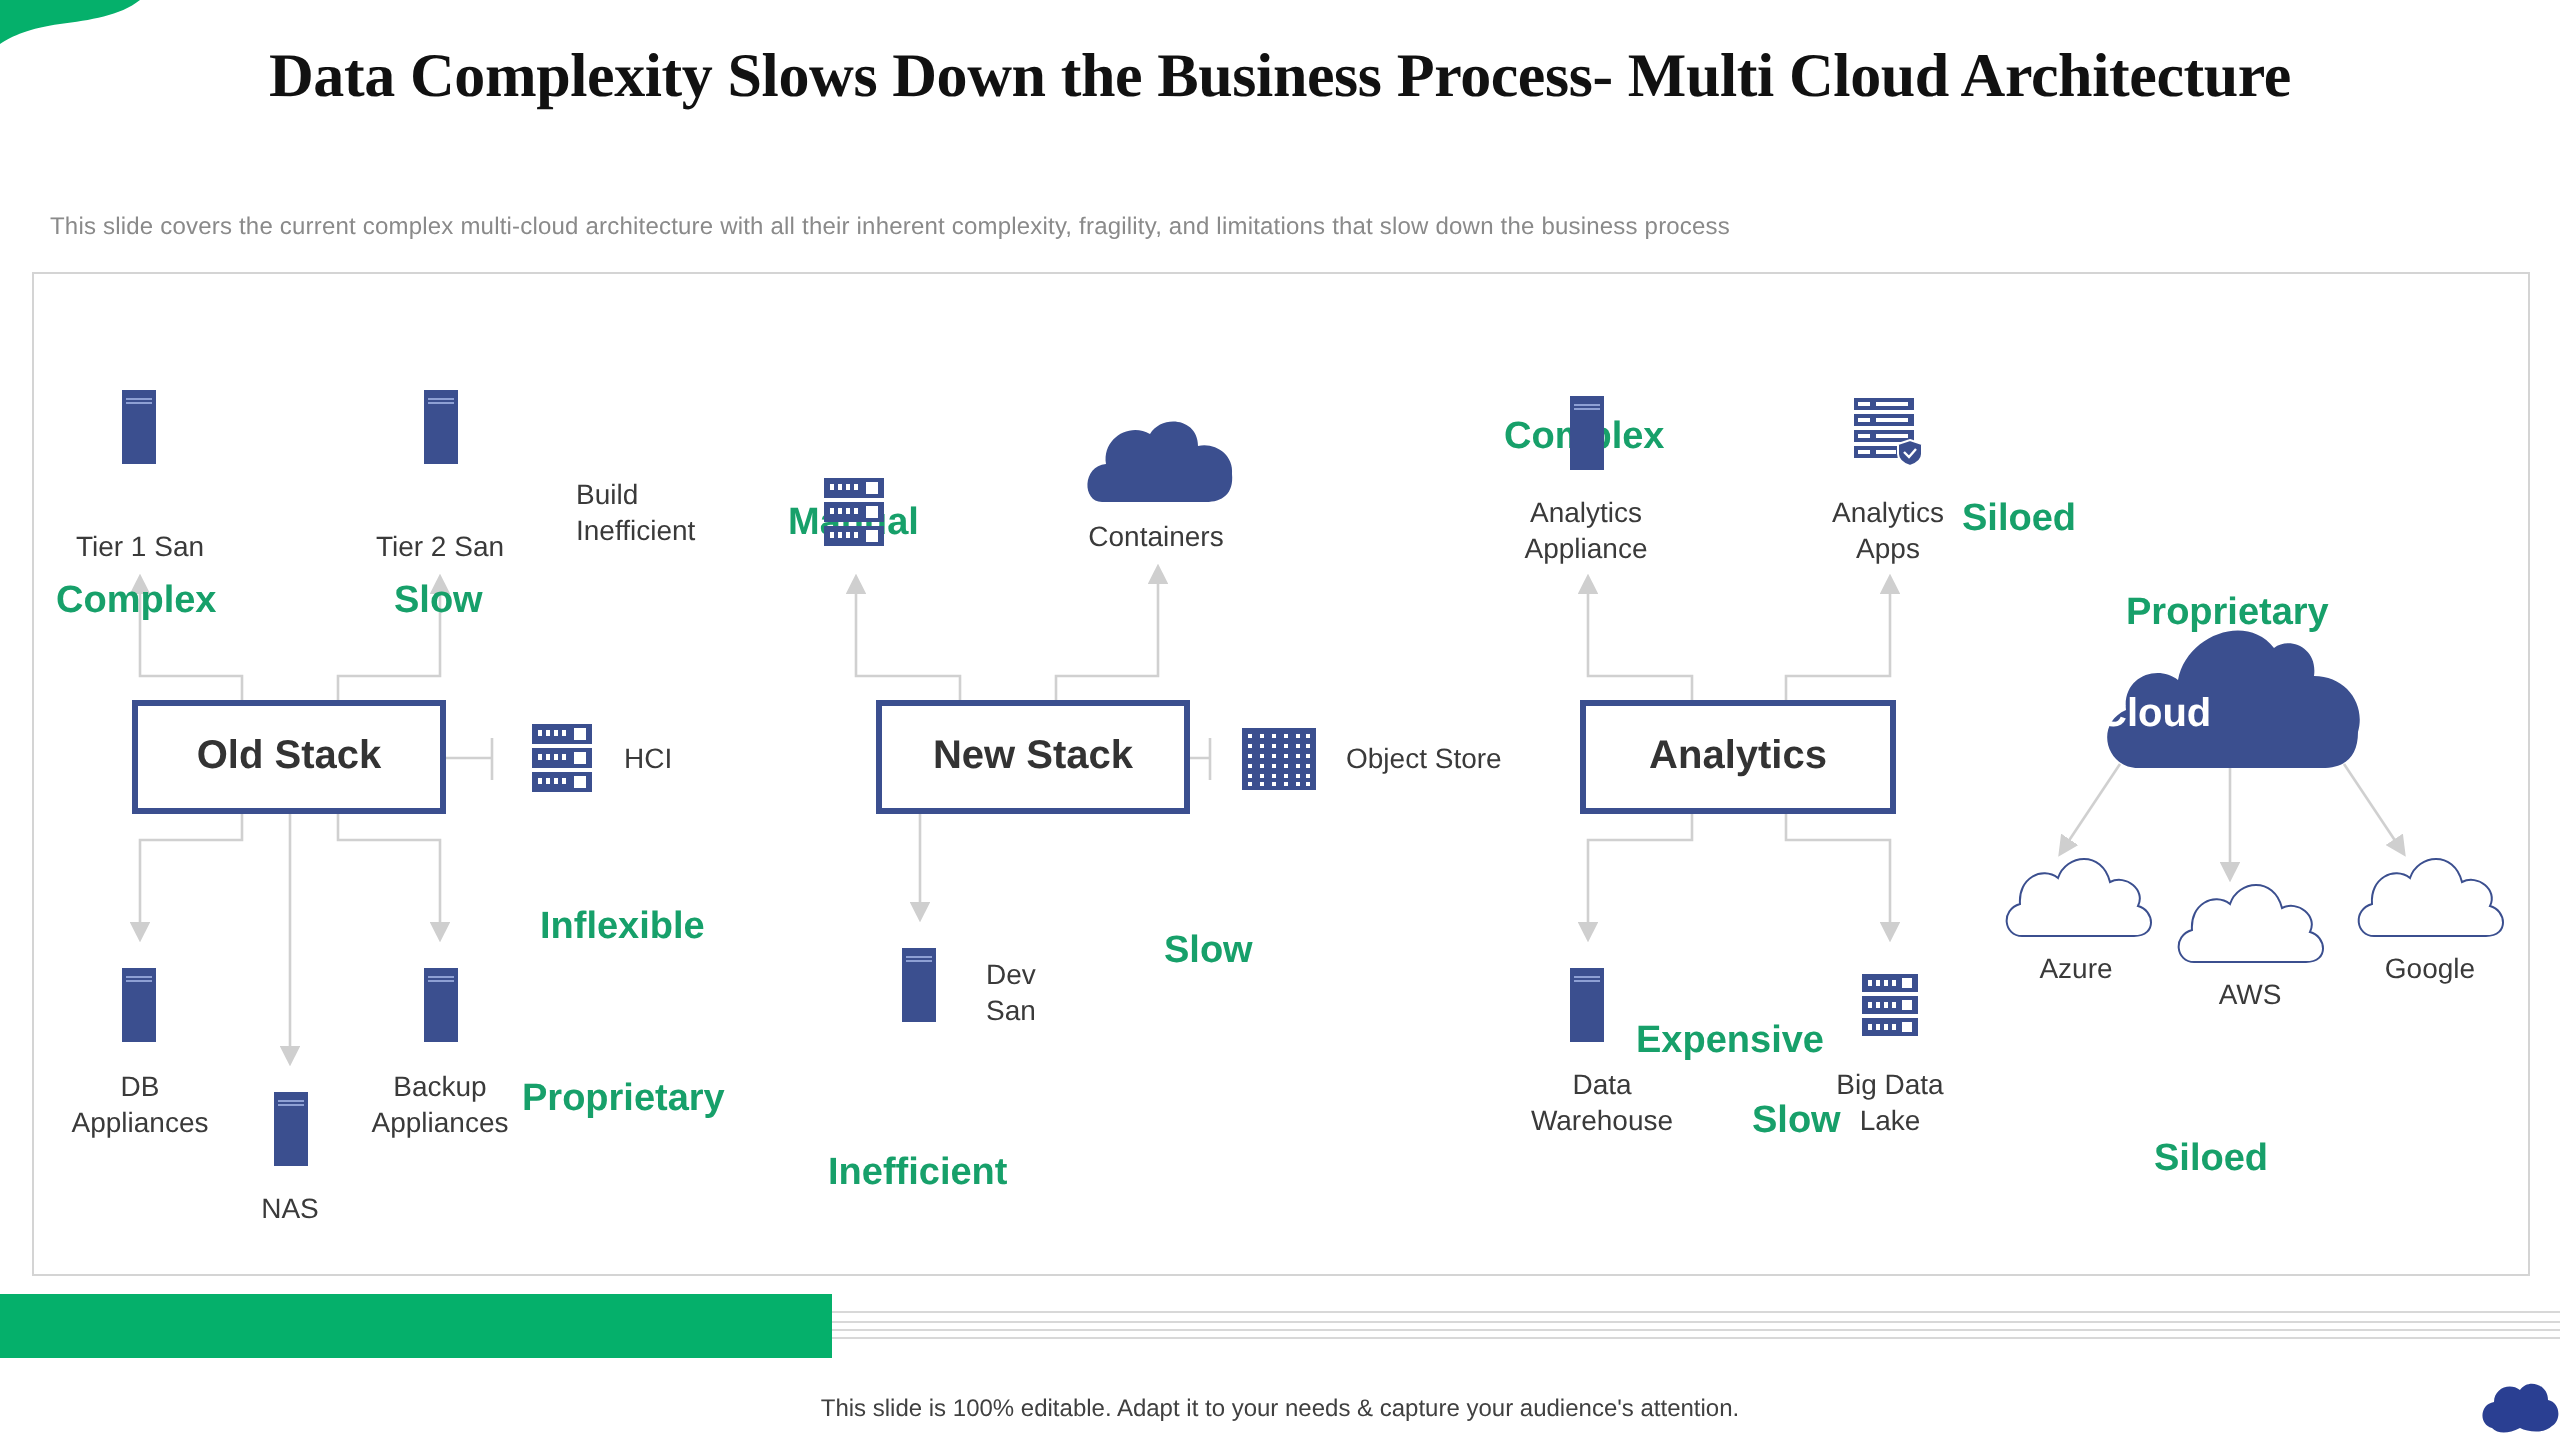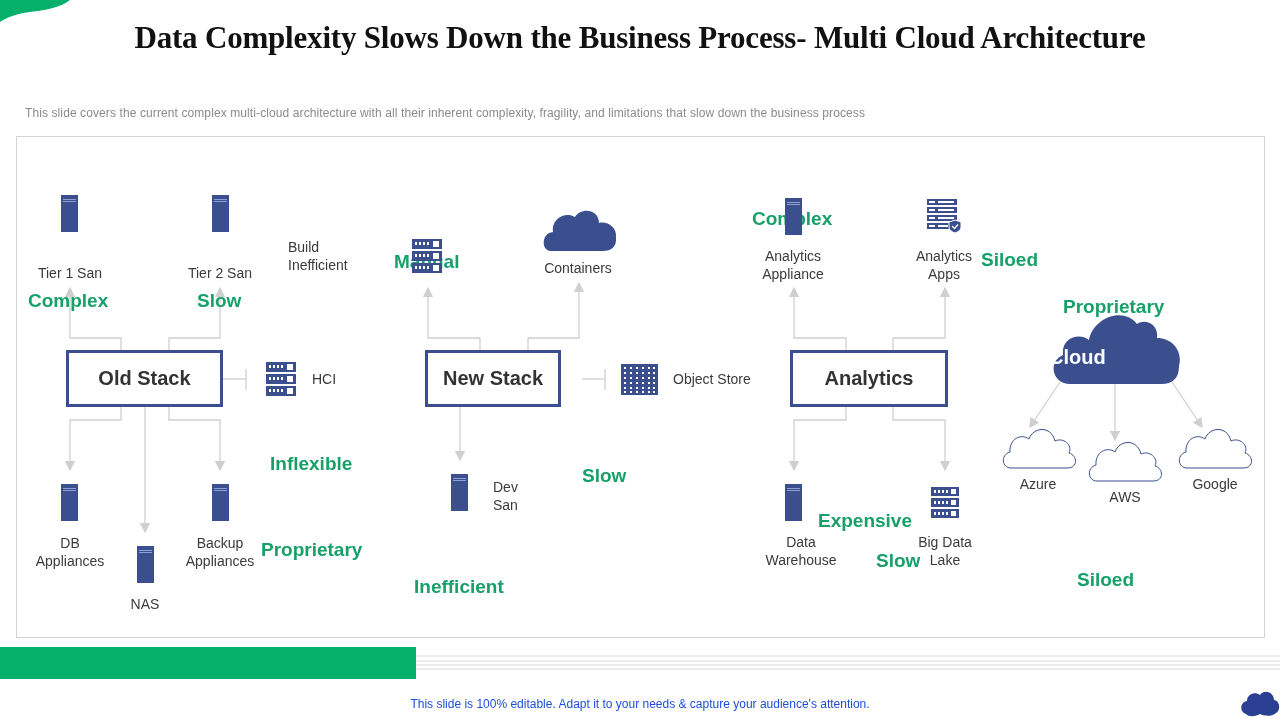--- a/index.html
+++ b/index.html
@@ -6,21 +6,21 @@
   html, body { width: 1280px; height: 720px; overflow: hidden; background: #ffffff; }
   body { position: relative; font-family: "Liberation Sans", sans-serif; color: #404040; }
   .abs { position: absolute; }
   .title { left: 0; width: 1280px; top: 20px; text-align: center; font-family: Liberation Serif, serif; font-weight: bold; font-size: 31px; color: #111; letter-spacing: -0.2px; }
   .subtitle { left: 25px; top: 74px; font-size: 12px; color: #8a8a8a; letter-spacing: 0.1px; margin-top: 32px; }
   .frame { left: 16px; top: 136px; width: 1249px; height: 502px; border: 1px solid #d4d4d4; }
   .stack-box { border: 3px solid #3b4f8f; background: #fff; font-weight: bold; font-size: 20px; color: #333; display: flex; align-items: center; justify-content: center; }
   .lbl { font-size: 14px; color: #3a3a3a; text-align: center; line-height: 18px; }
   .tag { font-weight: bold; font-size: 19px; color: #17a06a; white-space: nowrap; margin-top: 48px; }
   .green-bar { left: 0; top: 647px; width: 416px; height: 32px; background: #05b06b; }
-  .footer { left: 0; width: 1280px; top: 697px; text-align: center; font-size: 12px; color: #1d4ed8; }
+  .footer { left: 0; width: 1280px; top: 697px; text-align: center; font-size: 12px; color: #404040; }
   svg.lines { position: absolute; left: 0; top: 0; }
 </style>
 </head>
 <body>
 
 <svg class="abs" style="left:0;top:0" width="80" height="25">
   <path d="M0 0 H70 C60 8 45 10 30 12 C15 14 6 18 0 22 Z" fill="#05b06b"></path>
 </svg>
 
 <div class="abs title">Data Complexity Slows Down the Business Process- Multi Cloud Architecture</div>
@@ -185,21 +185,21 @@
   </svg>
 </div>
 
 <div class="abs" style="left:541px;top:207px">
   <svg width="76" height="45">
       <path d="M10 44 C0 44 0 26 12 25 C10 12 24 4 34 10 C40 0 58 2 58 16 C66 14 76 20 75 30 C76 40 70 44 62 44 Z" fill="#3b4f8f"></path>
     </svg>
 </div>
 <div class="abs lbl" style="left:528px;top:259px;width:100px">Containers</div>
 
-<div class="abs stack-box" style="left:425px;top:350px;width:136px;height:57px">
+<div class="abs stack-box" style="left:438px;top:350px;width:157px;height:57px">
   <span>New Stack</span>
 </div>
 
 <div class="abs" style="left:621px;top:364px">
   <svg width="37" height="31">
     <rect width="37" height="31" fill="#3b4f8f"></rect>
     <g fill="#fff">
       <rect x="3" y="3" width="2" height="2"></rect>
         <rect x="9" y="3" width="2" height="2"></rect>
         <rect x="15" y="3" width="2" height="2"></rect>

